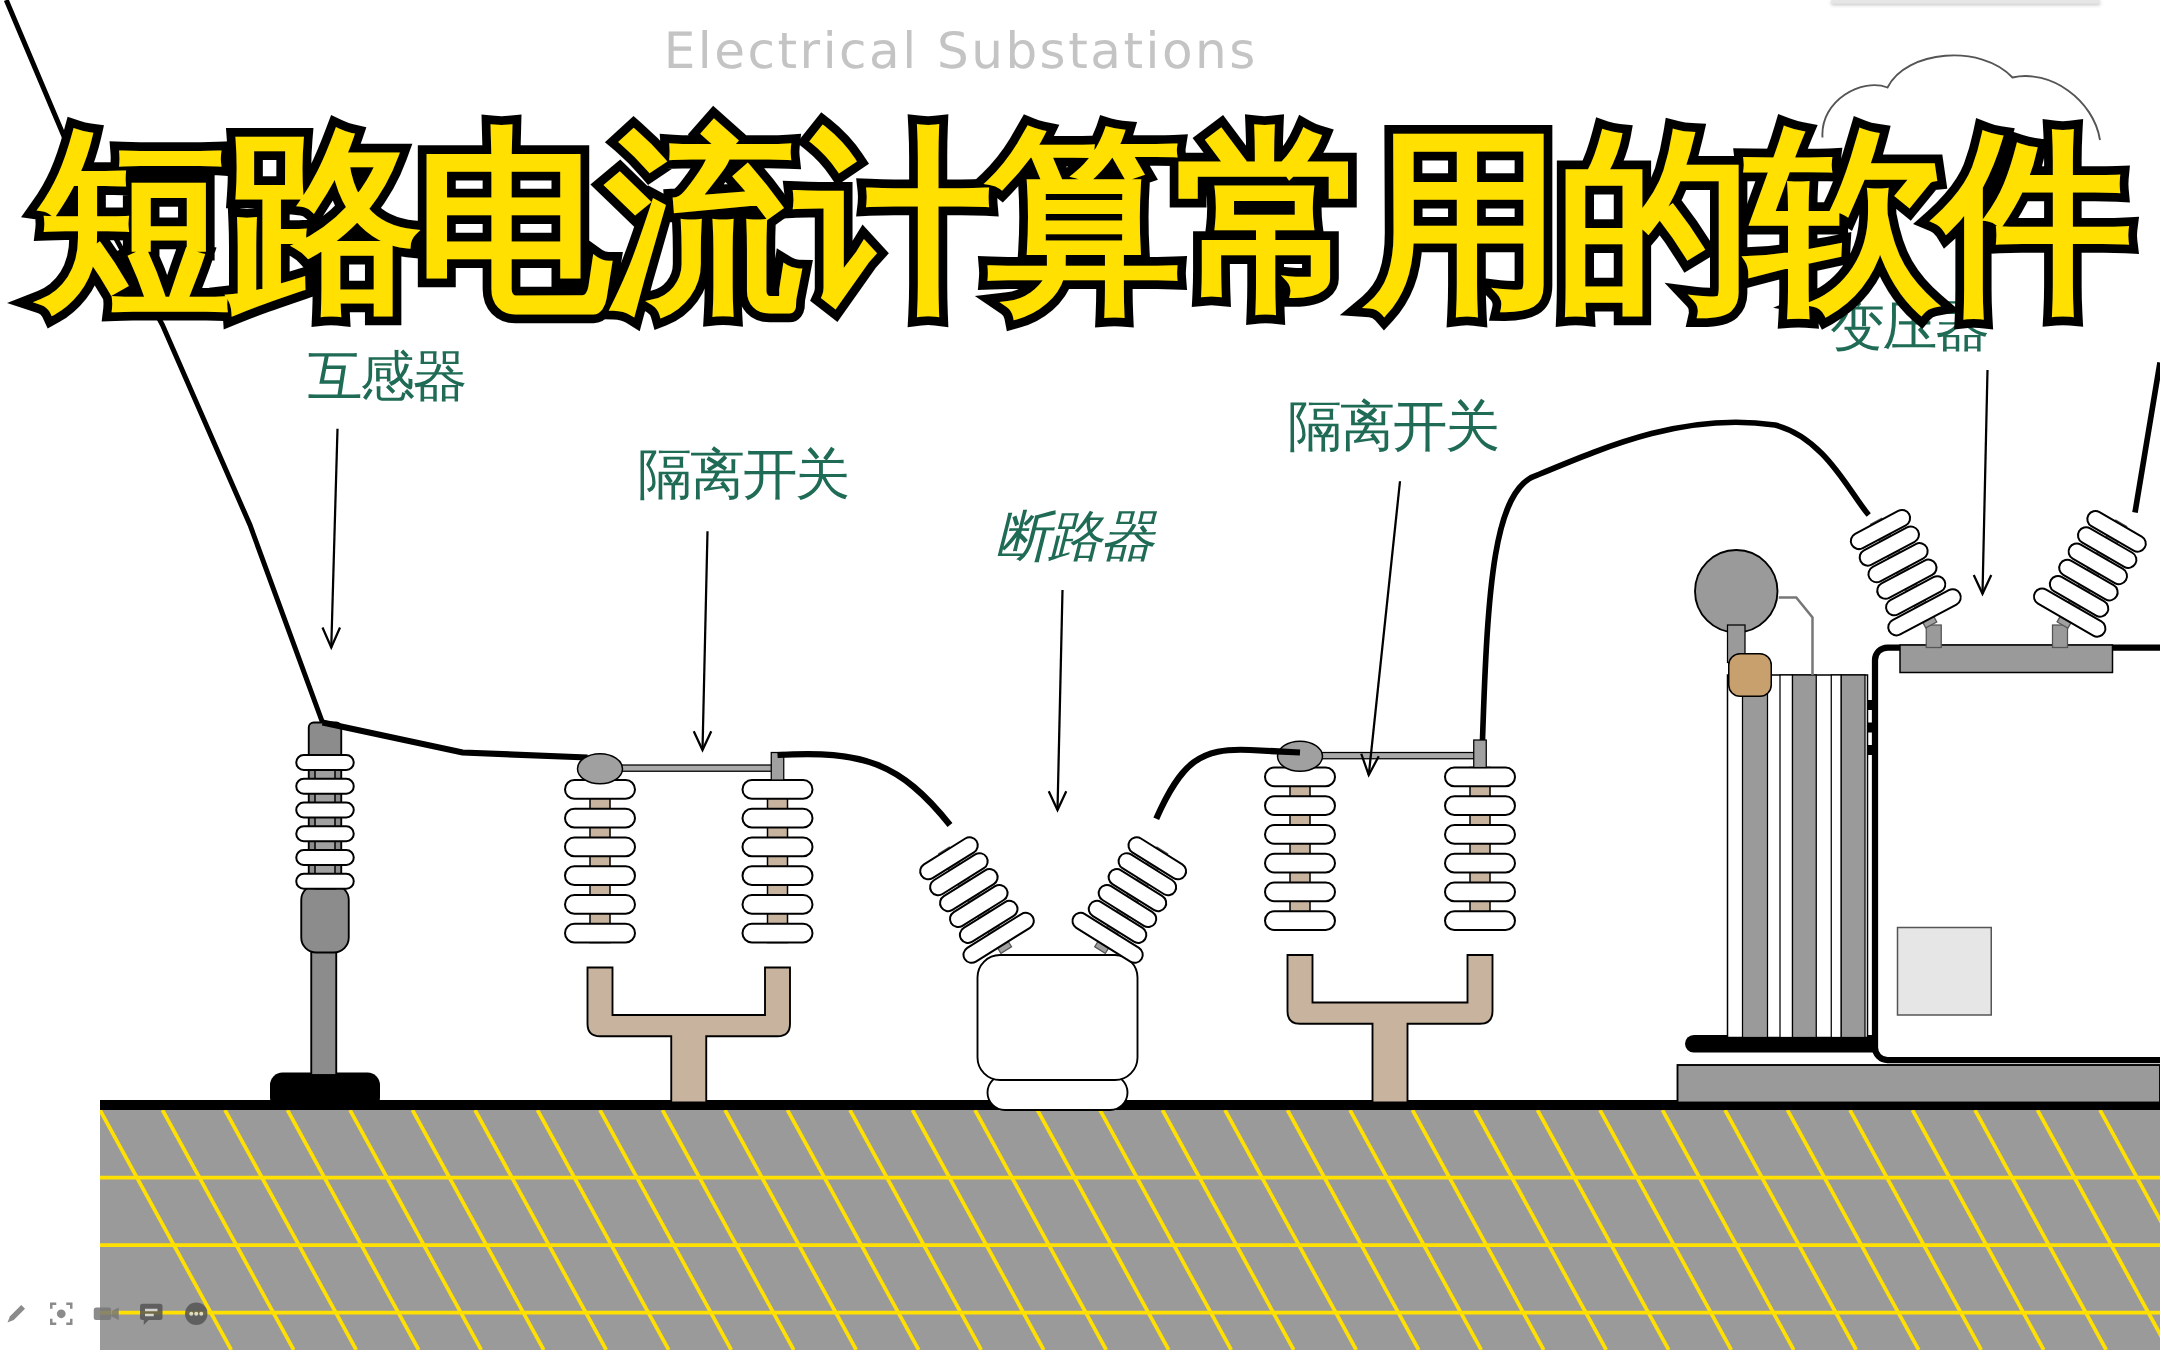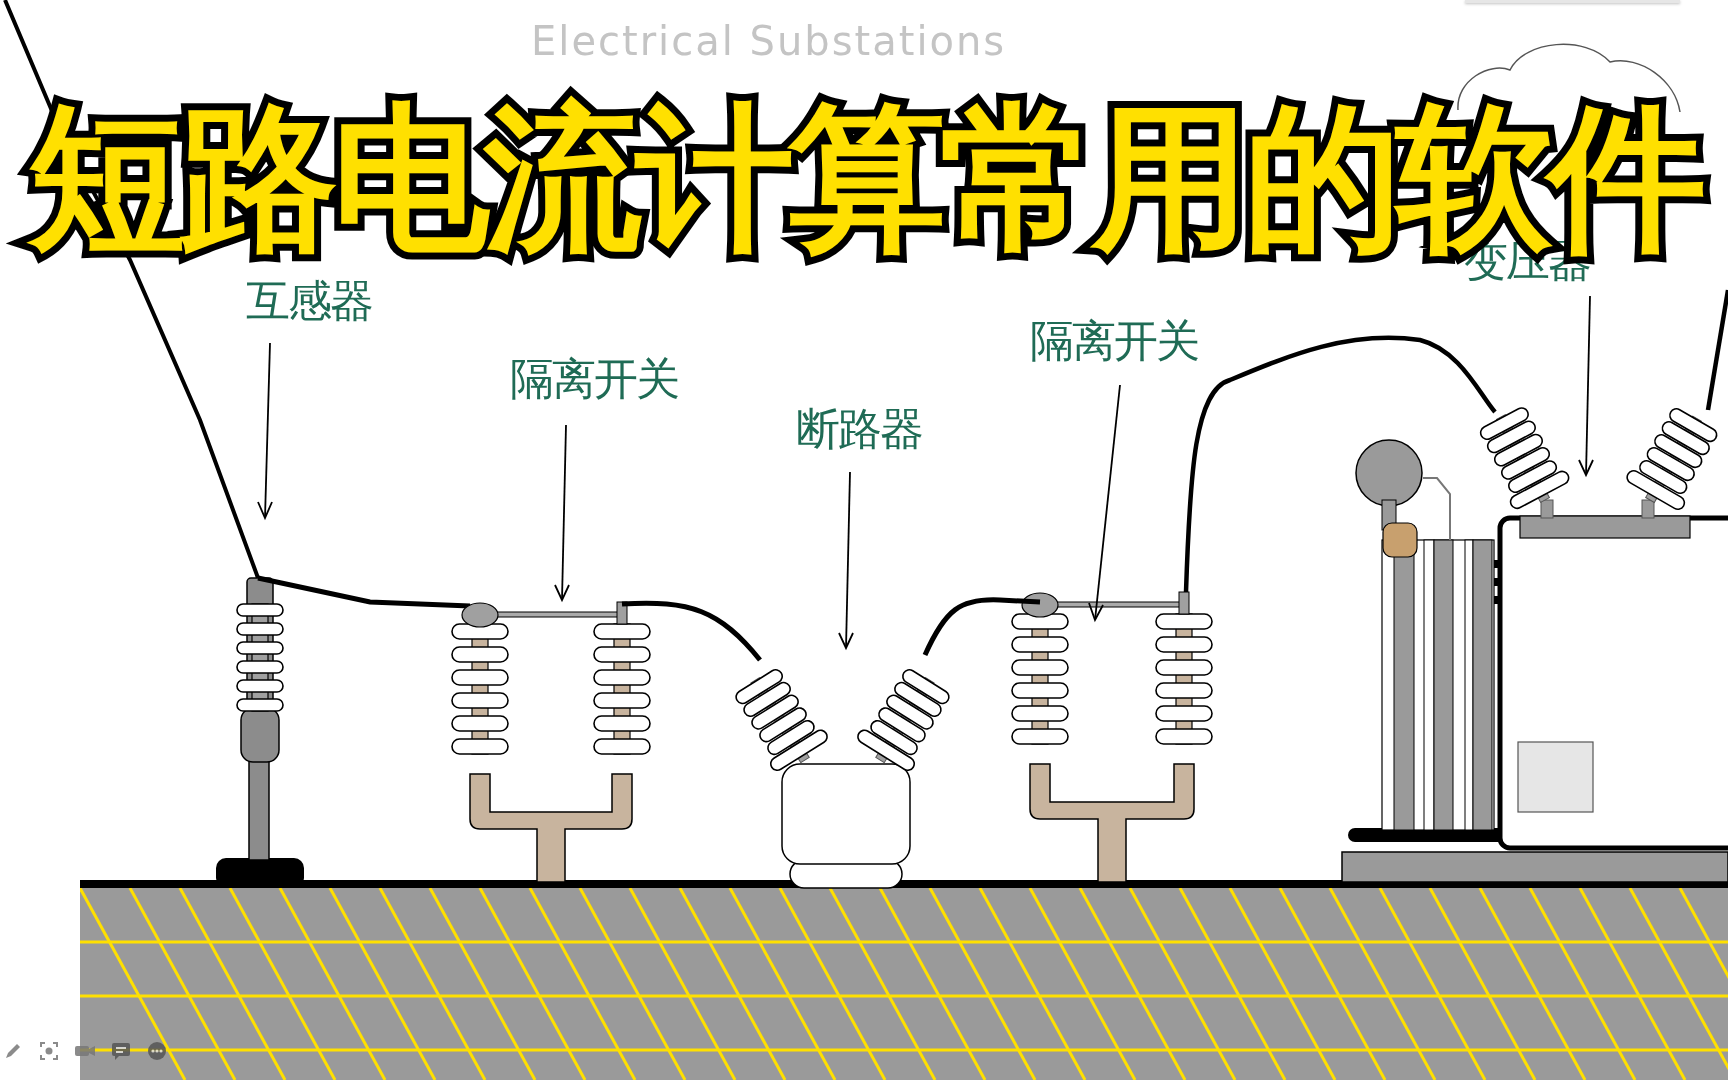--- a/index.html
+++ b/index.html
@@ -232,21 +232,21 @@
         <line x1="1590" y1="296" x2="1586" y2="475"></line>
         <polyline points="1579,460 1586,475 1593,460"></polyline>
       </g>
   </g>
 </svg>
 
 <div class="subtitle">Electrical Substations</div>
 
 <div class="label" style="left:214px;top:272px;margin-left:32px;">互感器</div>
 <div class="label" style="left:510px;top:350px;">隔离开关</div>
-<div class="label" style="left:796px;top:400px;">断路器</div>
+<div class="label" style="left:796px;top:400px;font-style:italic;">断路器</div>
 <div class="label" style="left:1030px;top:312px;">隔离开关</div>
 <div class="label" style="left:1464px;top:232px;">变压器</div>
 
 <div class="title">短路电流计算常用的软件</div>
 
 <div class="toolbar">
   <div class="tb-icon">
     <svg width="18" height="18" viewBox="0 0 18 18">
         <path d="M2 16 L4 11 L13 2 L16 5 L7 14 Z" fill="#777"></path>
       </svg>

